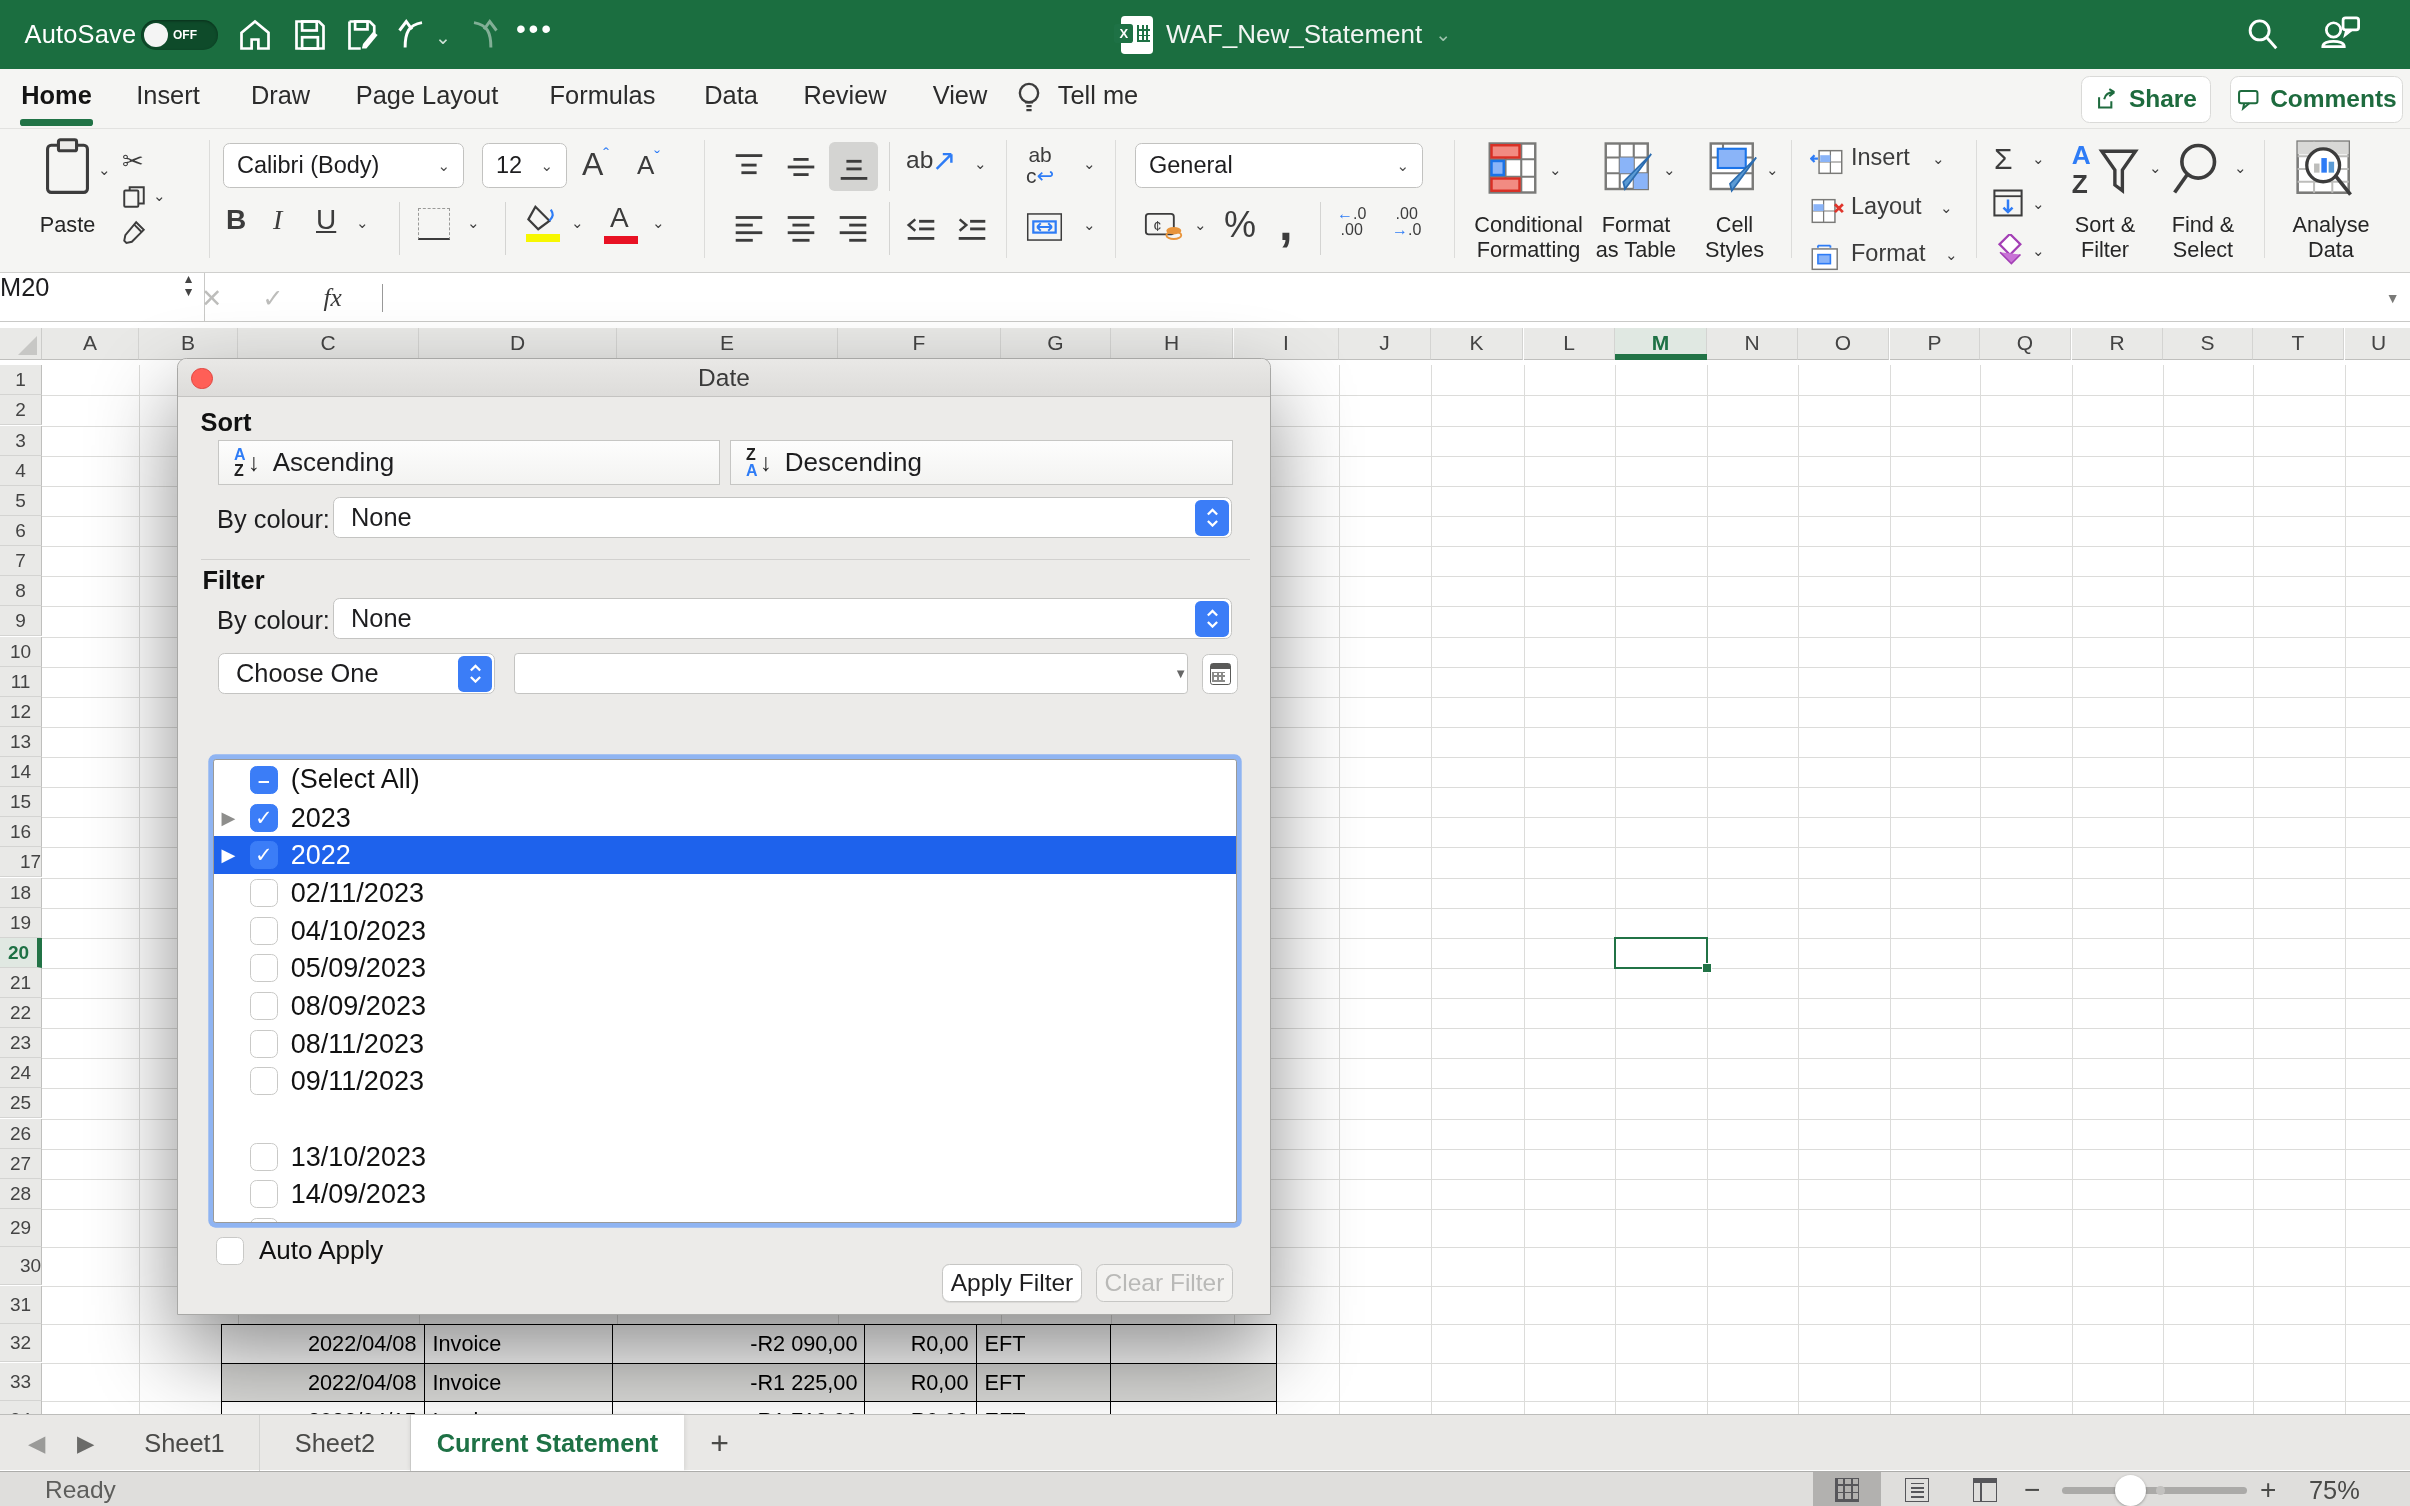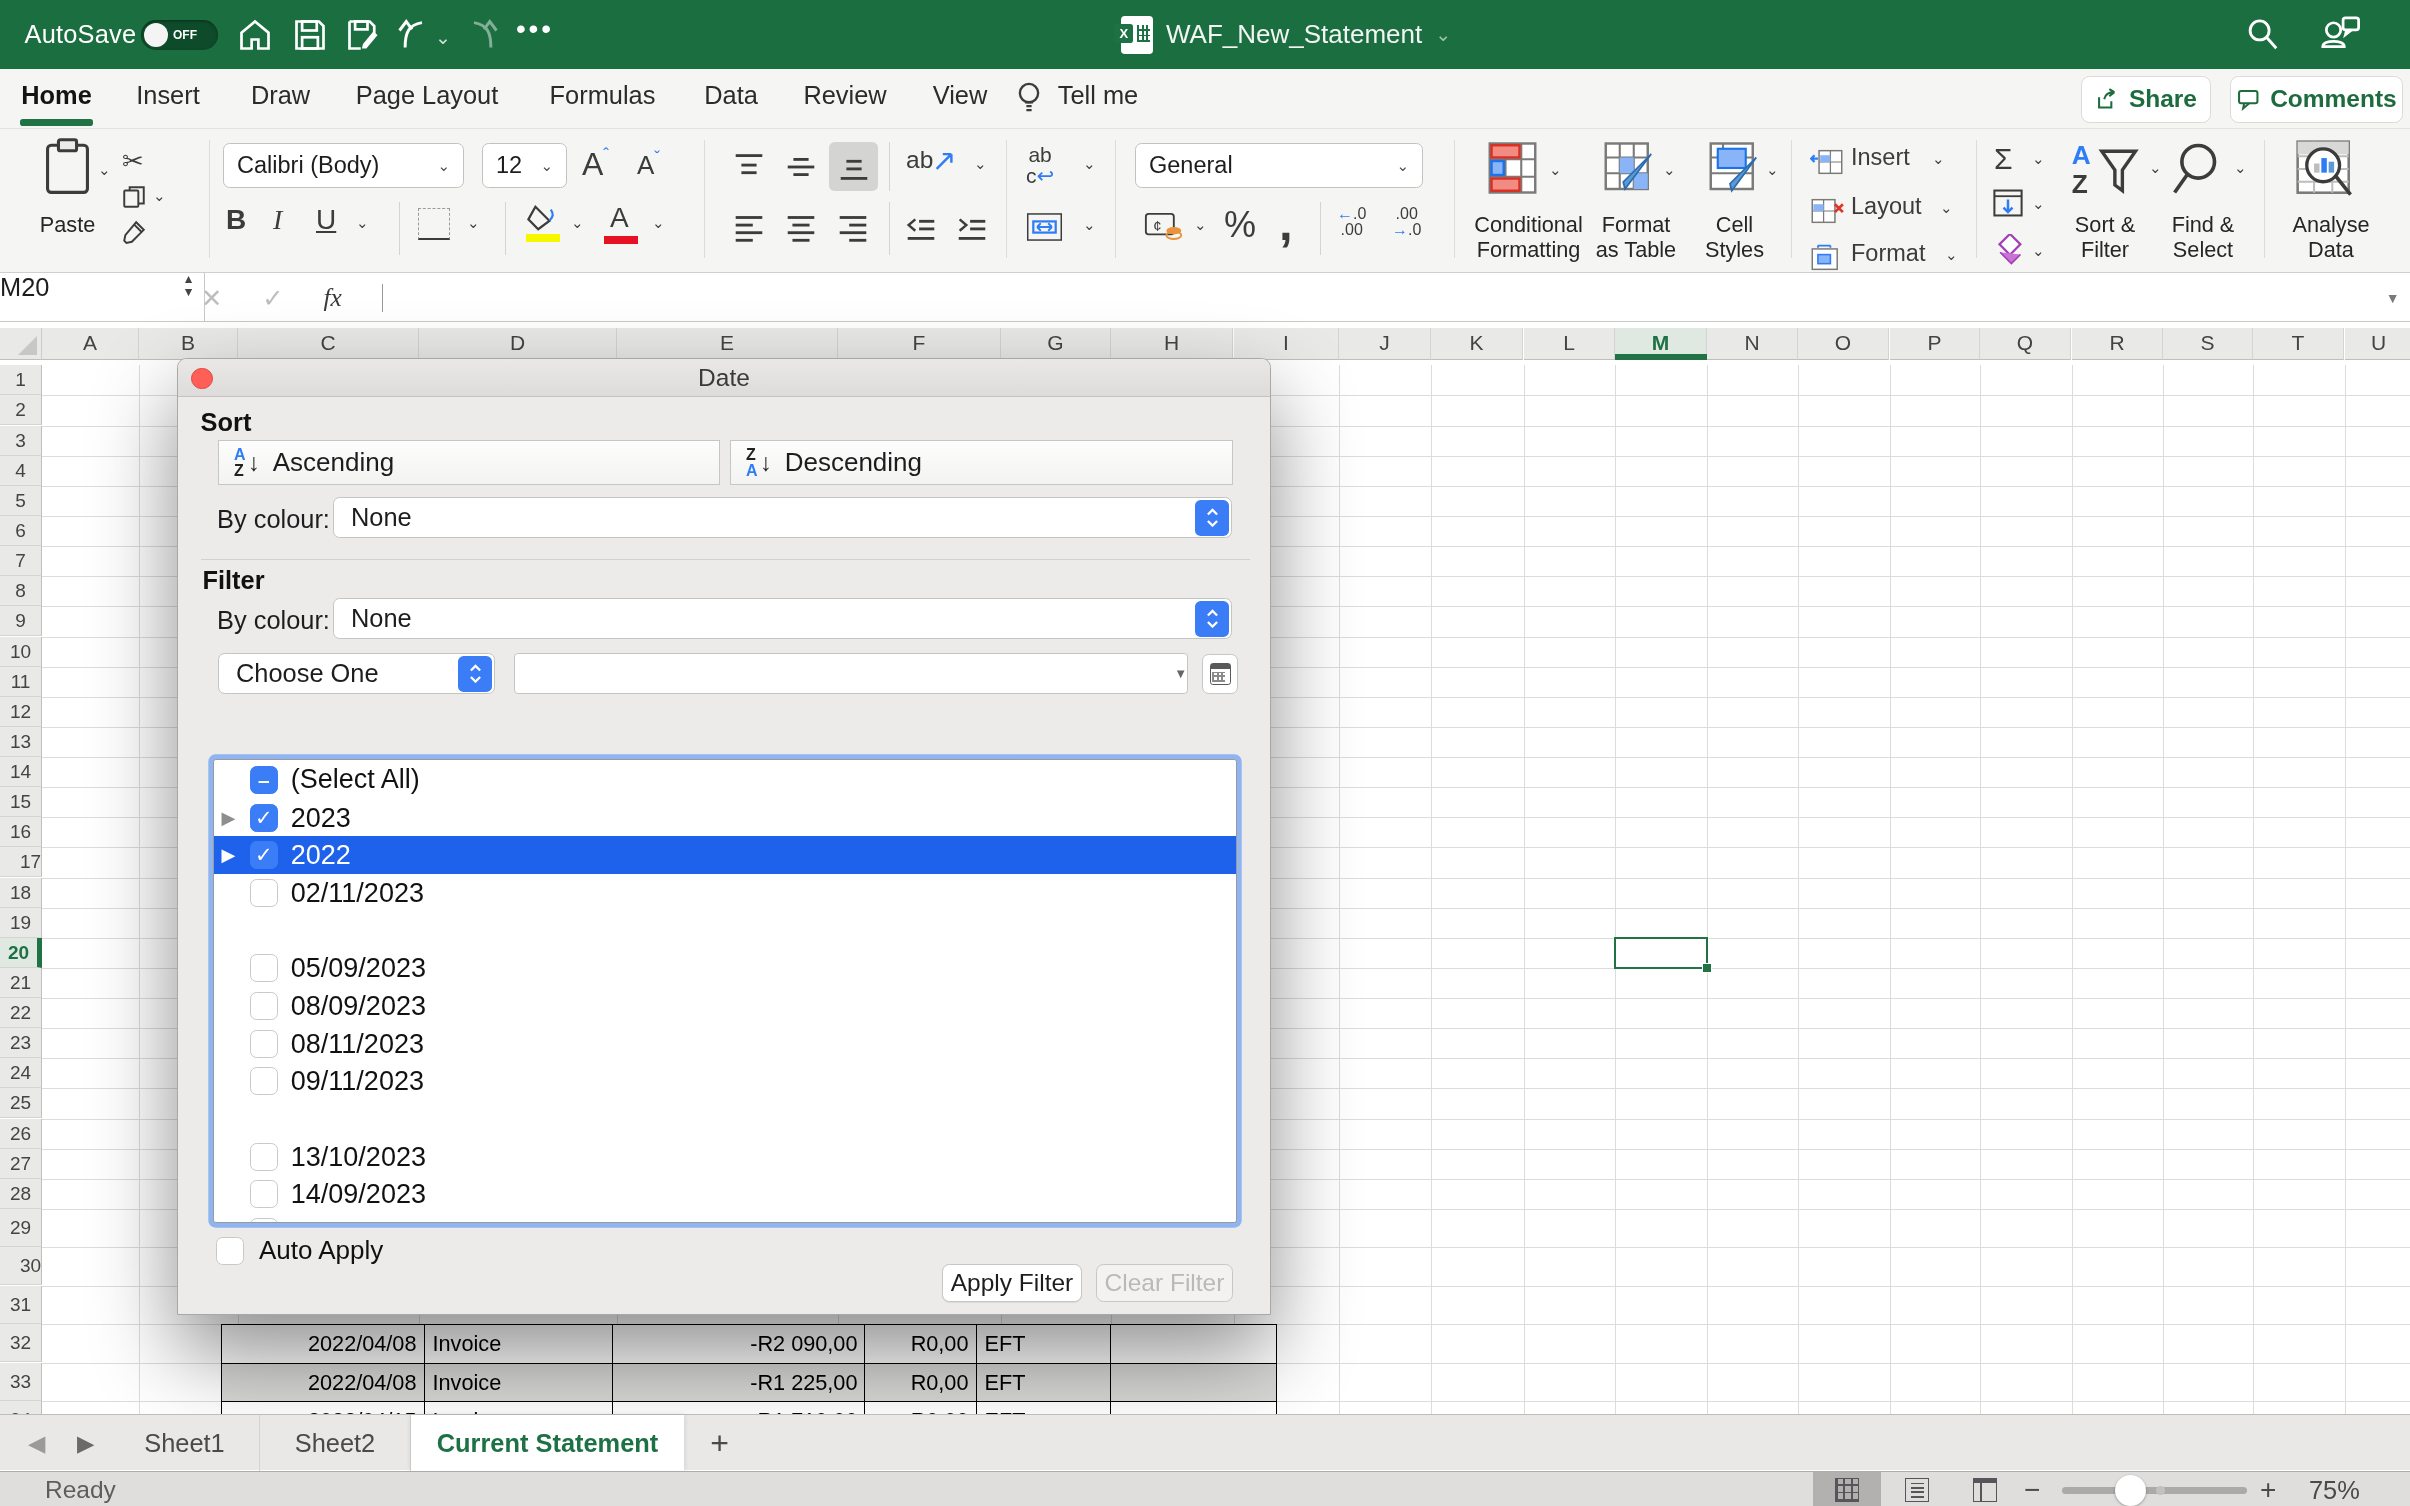--- a/index.html
+++ b/index.html
@@ -761,20 +761,25 @@
       <div class="litem sel" style="top: 76px;">
         <span class="tri">▶</span>
         <span class="cb checked">✓</span>
         <span>2022</span>
       </div>
       <div class="litem" style="top: 114px;">
         <span class="tri"></span>
         <span class="cb"></span>
         <span>02/11/2023</span>
       </div>
+      <div class="litem" style="top: 152px;">
+        <span class="tri"></span>
+        <span class="cb"></span>
+        <span>04/10/2023</span>
+      </div>
       <div class="litem" style="top: 189px;">
         <span class="tri"></span>
         <span class="cb"></span>
         <span>05/09/2023</span>
       </div>
       <div class="litem" style="top: 227px;">
         <span class="tri"></span>
         <span class="cb"></span>
         <span>08/09/2023</span>
       </div>

